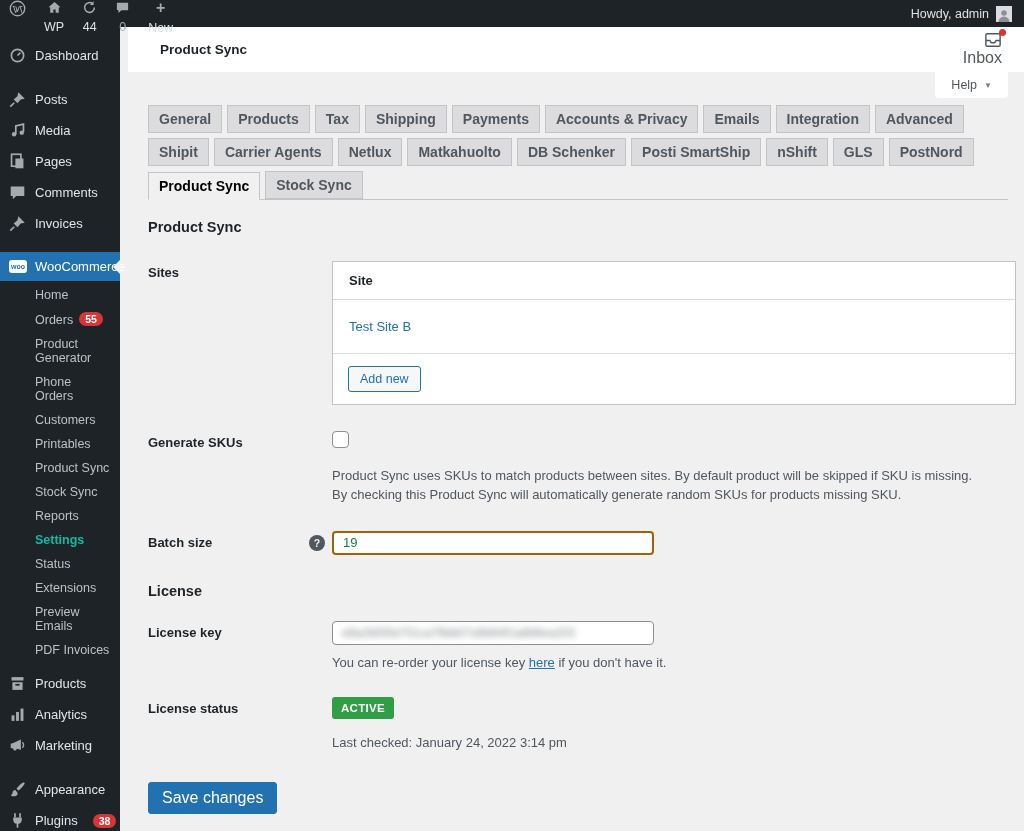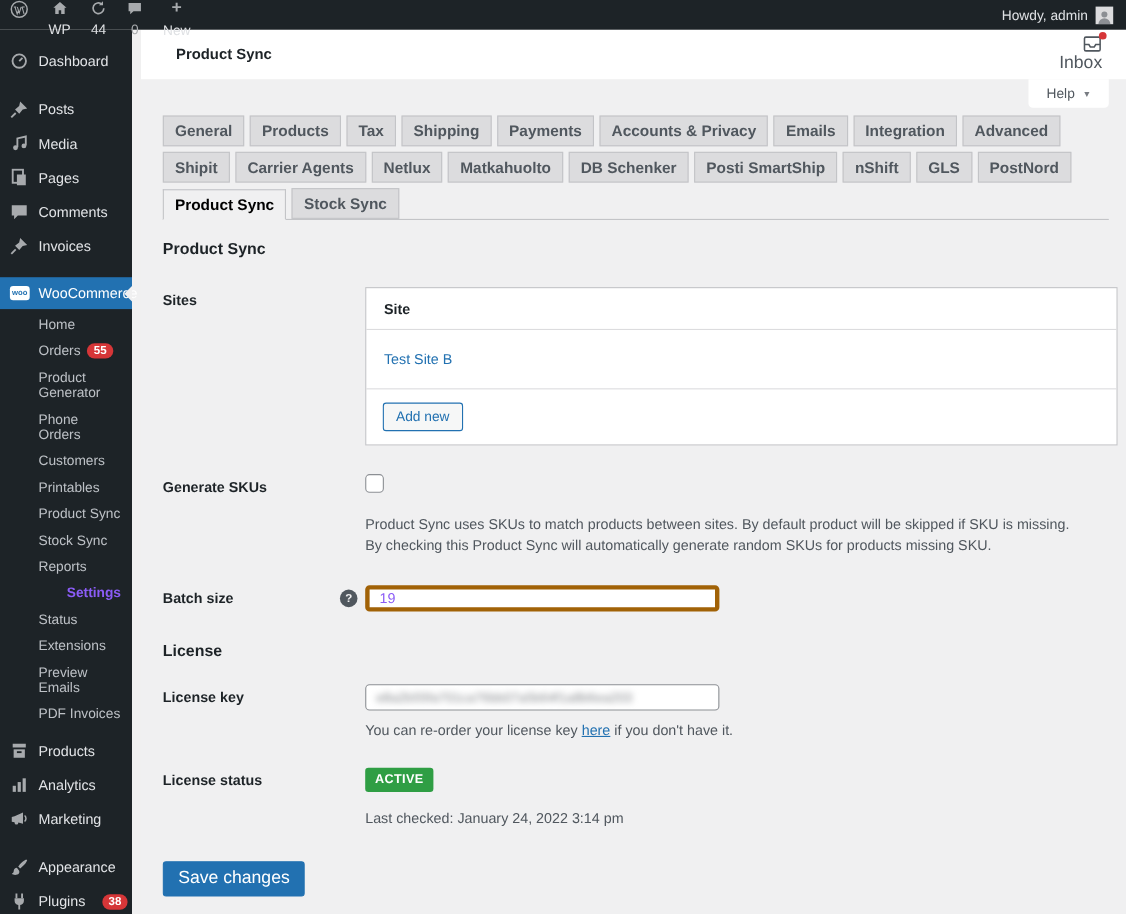--- a/index.html
+++ b/index.html
@@ -26,21 +26,21 @@
   .menu-item .mi { flex:none; color:#a7aaad; width:17px; }
   .menu-sep { height:13px; }
   .menu-item.current { background:#2271b1; color:#fff; position:relative; }
   .menu-item.current .mi { color:#fff; }
   .menu-item.current::after { content:""; position:absolute; right:0; top:50%; margin-top:-7px;
     border:7px solid transparent; border-right-color:#f0f0f1; }
   .woo-bubble { width:18px; height:13px; background:#fff; border-radius:3px; color:#2271b1;
     font-size:7px; font-weight:bold; display:flex; align-items:center; justify-content:center; }
   .submenu { padding:2px 0 6px; }
   .submenu-item { padding:5px 10px 5px 35px; font-size:12.5px; color:#bdc1c6; cursor:pointer; }
-  .submenu-item.current { color:#8b5cf6; font-weight:bold;text-align:right; }
+  .submenu-item.current { color:#14b8a6; font-weight:bold; }
   .badge { display:inline-block; background:#d63638; color:#fff; font-size:10.5px; font-weight:bold;
     border-radius:9px; padding:1px 6px; margin-left:6px; vertical-align:1px; }
 
   
   #content { position:absolute; left:128px; top:27px; right:0; bottom:0; background:#f0f0f1; overflow:hidden; }
   #content-header { height:45px; background:#fff; display:flex; align-items:center;
     justify-content:space-between; padding:0 22px 0 32px; }
   .header-title { font-weight:bold; font-size:13.5px; }
   .inbox-wrap { display:flex; flex-direction:column; align-items:flex-end; gap:1px; color:#50575e; font-size:16px; cursor:pointer; }
   .inbox-icon-wrap { position:relative; }
@@ -70,22 +70,22 @@
   .sites-td a { color:#2271b1; text-decoration:none; cursor:pointer; }
   .sites-foot { padding:12px 15px; }
   .btn-secondary { background:#f6f7f7; border:1px solid #2271b1; color:#2271b1; border-radius:3px;
     padding:5px 11px; font-size:12.5px; font-family:inherit; cursor:pointer; }
 
   .checkbox { width:17px; height:17px; border:1px solid #8c8f94; border-radius:4px; background:#fff;
     display:inline-block; cursor:pointer; }
   .desc { font-size:13px; color:#50575e; line-height:1.45; max-width:652px; margin-top:15px; }
   .desc a { color:#2271b1; text-decoration:underline; cursor:pointer; }
 
-  .text-input { width:322px; height:24px; border:4px solid #a16207; border-radius:4px; background:#fff;
-    font-size:13px; color:#8b5cf6; padding:1px 9px; font-family:inherit; }
+  .text-input { width:322px; height:24px; border:2px solid #a16207; border-radius:4px; background:#fff;
+    font-size:13px; color:#15803d; padding:1px 9px; font-family:inherit; }
   .help-circle { position:absolute; left:-23px; top:4px; width:16px; height:16px; border-radius:50%;
     background:#50575e; color:#f0f0f1; font-size:10.5px; font-weight:bold;
     display:flex; align-items:center; justify-content:center; cursor:pointer; }
   .fake-input { width:322px; height:24px; border:1px solid #8c8f94; border-radius:4px; background:#fff;
     font-size:12px; color:#85888c; padding:4px 9px; overflow:hidden; white-space:nowrap; }
   .blurred { filter:blur(3px); }
 
   .badge-active { display:inline-block; background:#2f9e44; color:#fff; font-weight:bold;
     font-size:11.5px; letter-spacing:.3px; padding:5px 9px; border-radius:3px; }
   .sub-note { font-size:13px; color:#50575e; margin-top:16px; }

